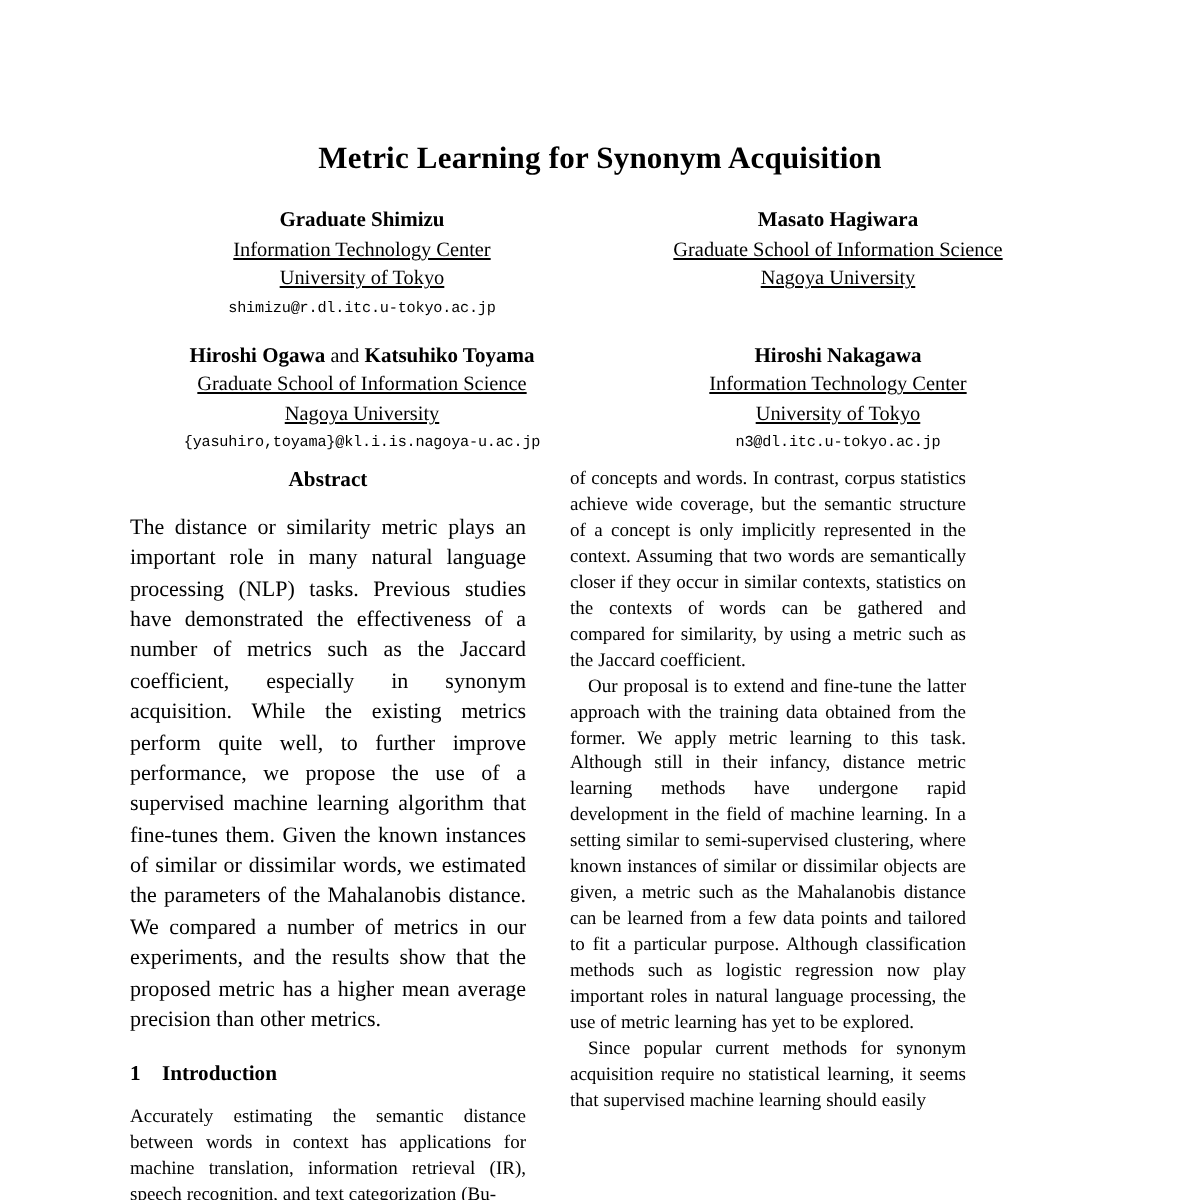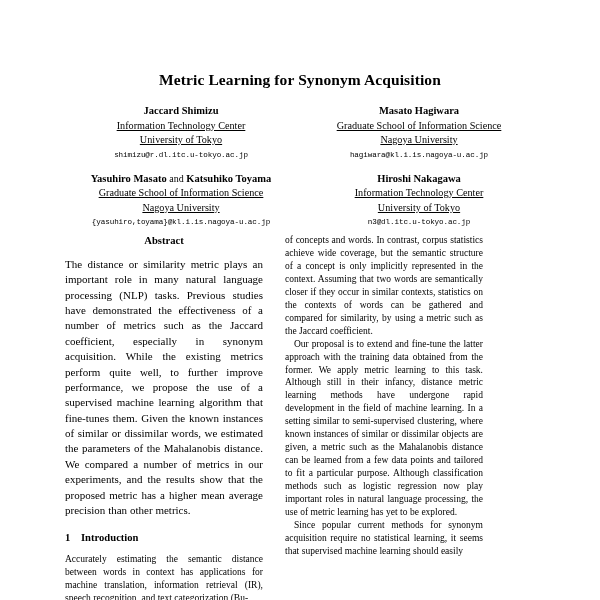--- a/index.html
+++ b/index.html
@@ -139,36 +139,35 @@
 
 <div class="page">
 
   <div class="title-block">
     <h1 class="paper-title">Metric Learning for Synonym Acquisition</h1>
 
     <div class="authors">
 
       <div class="author-row">
         <div class="author-col">
-          <p class="author-name">Jaccard Shimizu</p>
+          <p class="author-name">Graduate Shimizu</p>
           <p class="author-affil">Information Technology Center</p>
           <p class="author-affil">University of Tokyo</p>
           <p class="author-email">shimizu@r.dl.itc.u-tokyo.ac.jp</p>
         </div>
         <div class="author-col">
           <p class="author-name">Masato Hagiwara</p>
           <p class="author-affil">Graduate School of Information Science</p>
           <p class="author-affil">Nagoya University</p>
-          <p class="author-email">hagiwara@kl.i.is.nagoya-u.ac.jp</p>
         </div>
       </div>
 
       <div class="author-row">
         <div class="author-col">
-          <p class="author-name"><span>Yasuhiro Masato</span> <span class="conj">and</span> <span>Katsuhiko Toyama</span></p>
+          <p class="author-name"><span>Hiroshi Ogawa</span> <span class="conj">and</span> <span>Katsuhiko Toyama</span></p>
           <p class="author-affil">Graduate School of Information Science</p>
           <p class="author-affil">Nagoya University</p>
           <p class="author-email">{yasuhiro,toyama}@kl.i.is.nagoya-u.ac.jp</p>
         </div>
         <div class="author-col">
           <p class="author-name">Hiroshi Nakagawa</p>
           <p class="author-affil">Information Technology Center</p>
           <p class="author-affil">University of Tokyo</p>
           <p class="author-email">n3@dl.itc.u-tokyo.ac.jp</p>
         </div>

